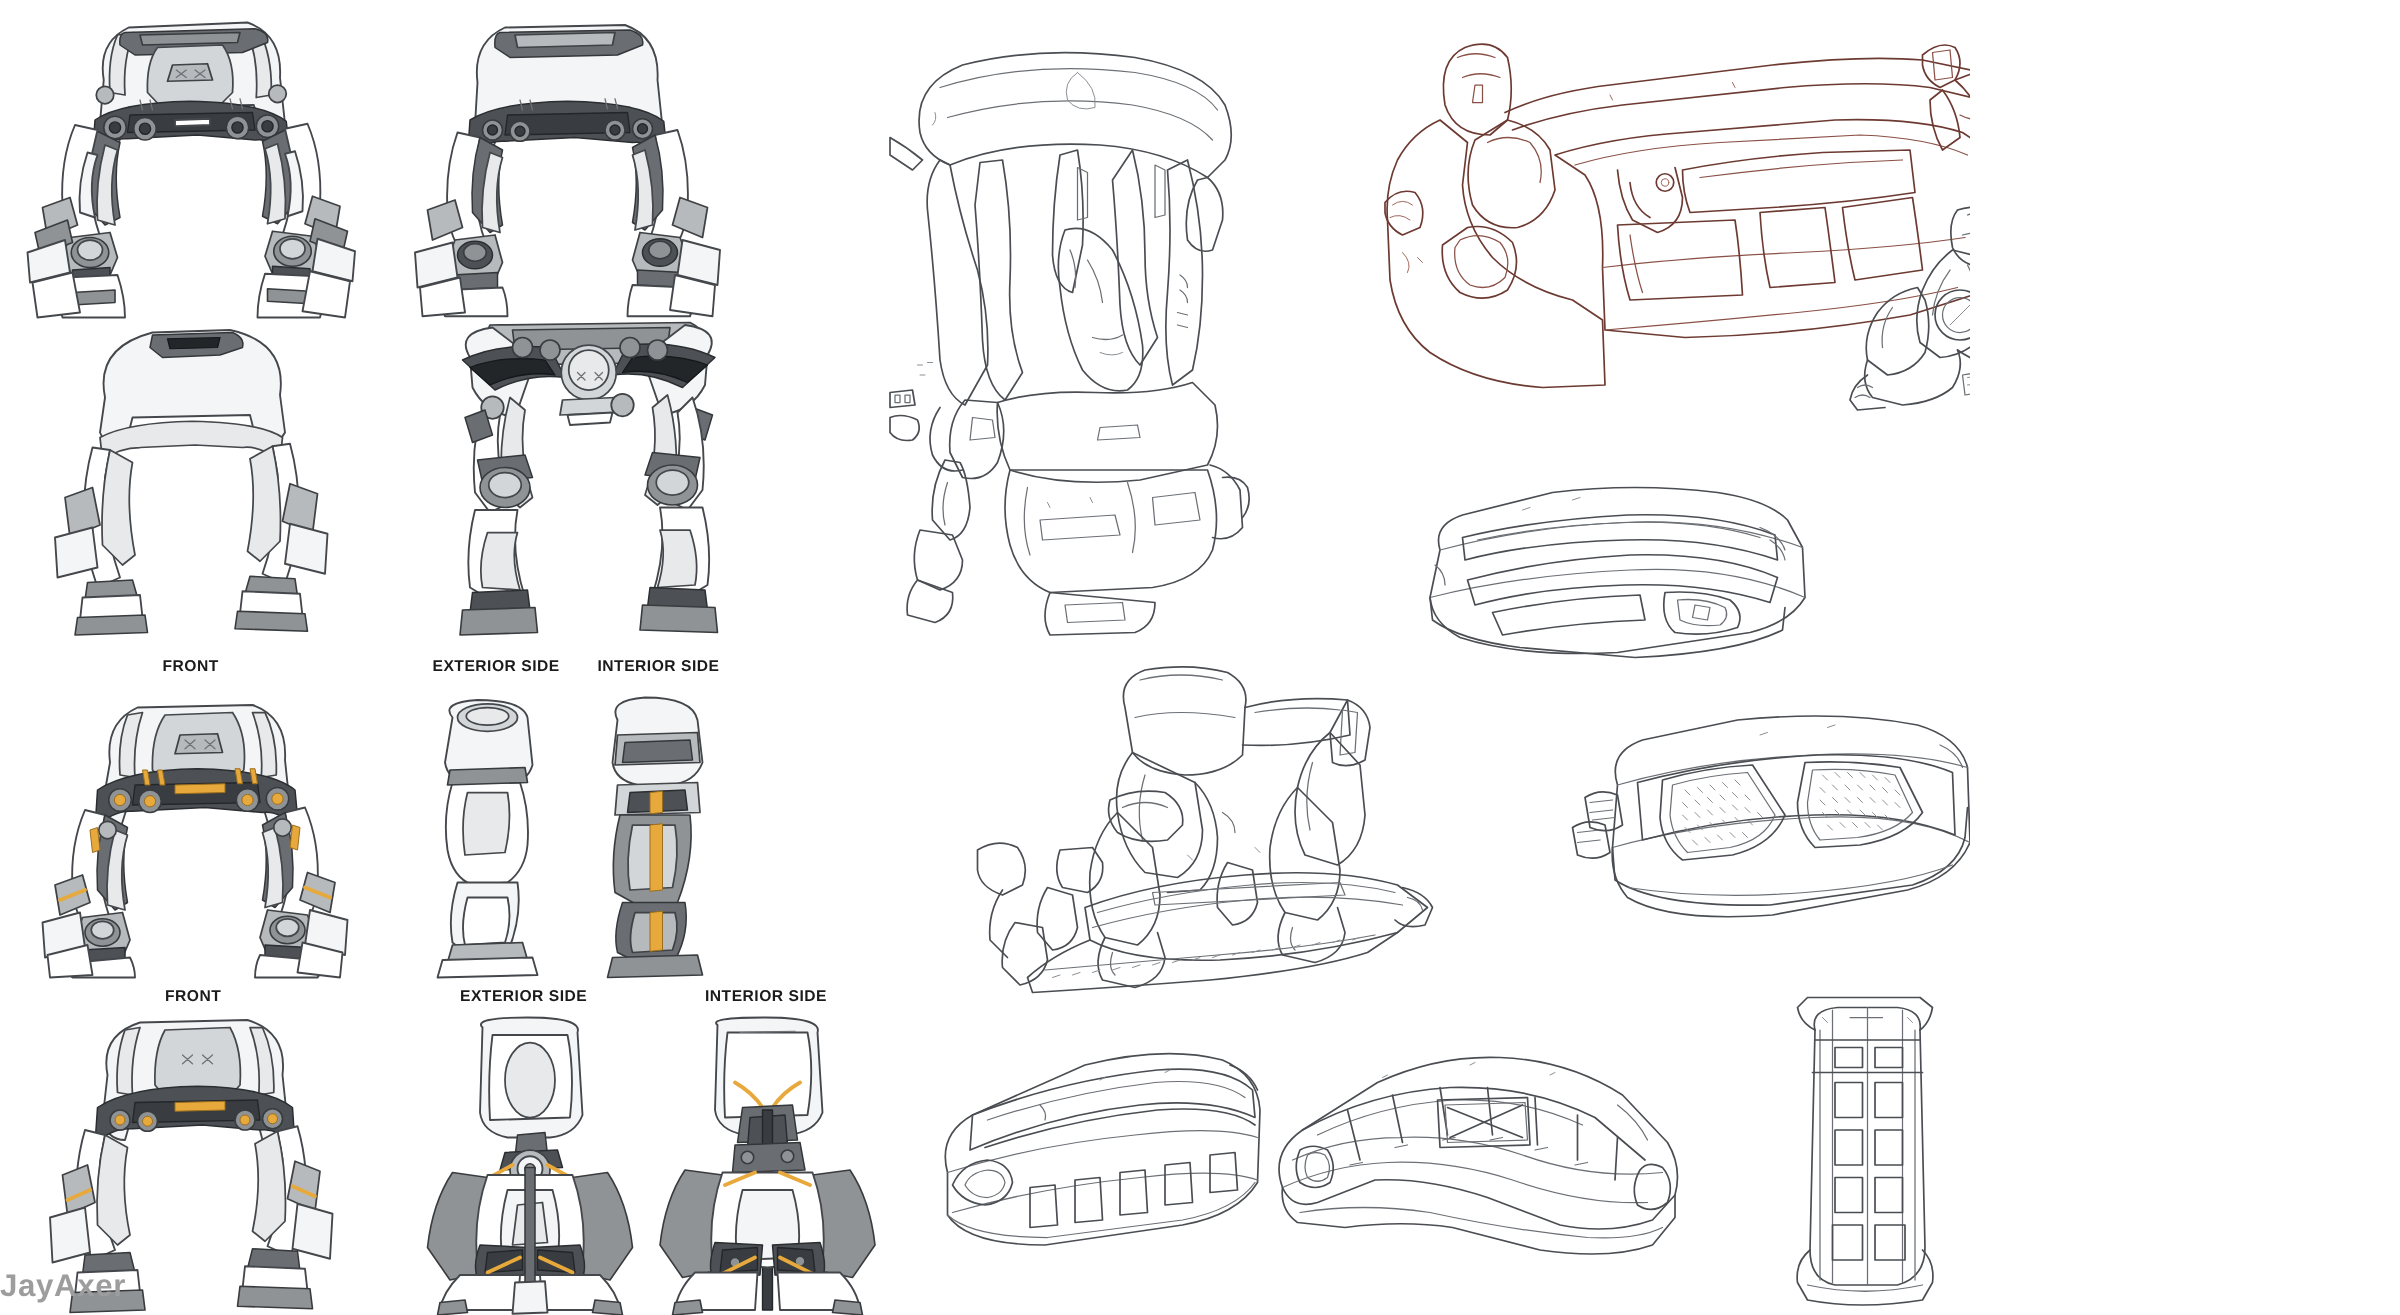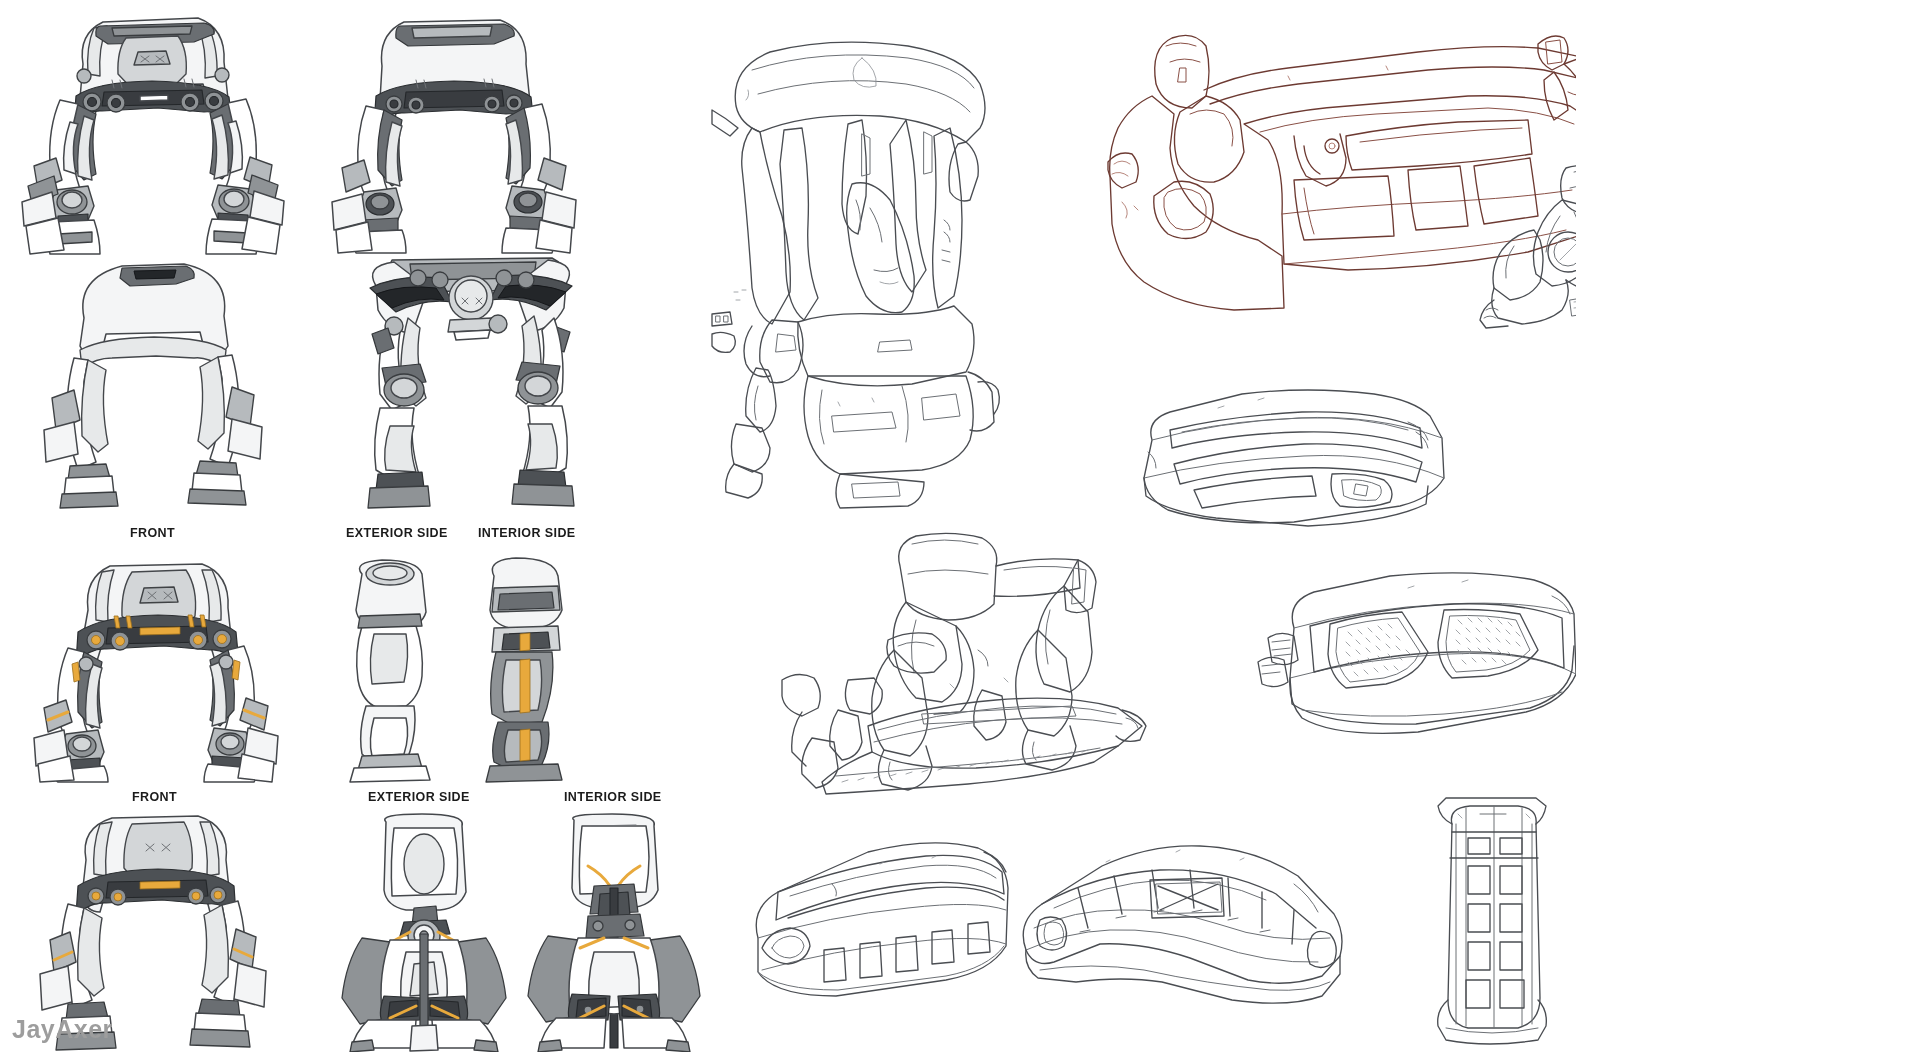--- a/index.html
+++ b/index.html
@@ -21,21 +21,21 @@
     position:absolute;
     font-family:"Liberation Sans", sans-serif;
     font-weight:bold;
     font-size:12.5px;
     letter-spacing:0.4px;
     color:#1b1b1b;
     white-space:nowrap;
   }
   .watermark{
     position:absolute;
-    left:12px;
+    left:0;
     bottom:8px;
     font-family:"Liberation Sans", sans-serif;
     font-weight:bold;
     font-size:25px;
     letter-spacing:0.5px;
     color:#9d9d9d;
   }
   svg{display:block;overflow:visible;}
   .rnd .ink-thin {fill:none;stroke:#6e7175;stroke-width:1;stroke-linejoin:round;stroke-linecap:round;}
   .rnd .w0  {fill:#ffffff;stroke:#44474b;stroke-width:1.5;stroke-linejoin:round;}

